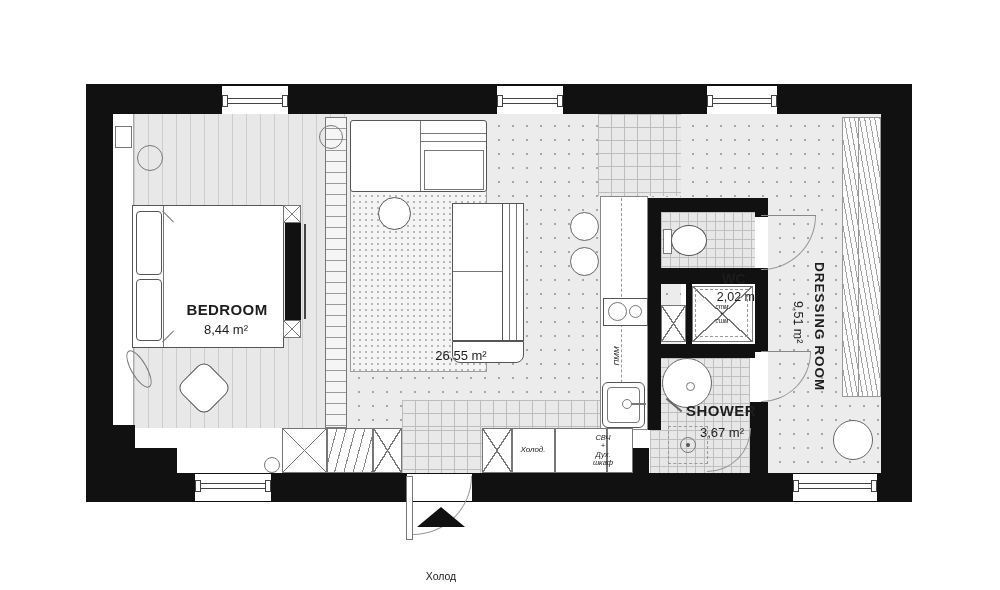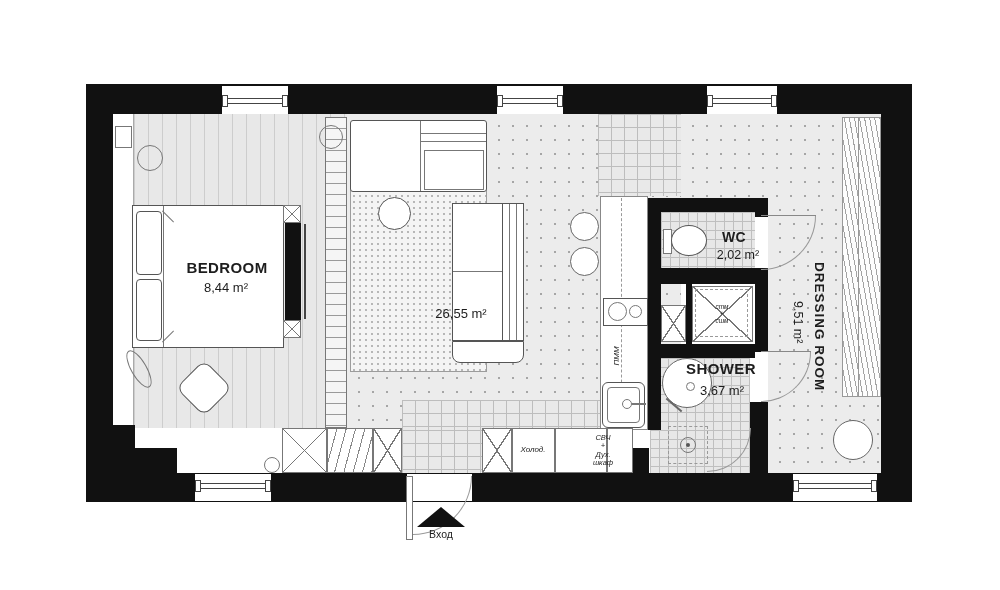--- a/index.html
+++ b/index.html
@@ -37,21 +37,21 @@
   .ln{position:absolute;background:#777;}
   .xbox{position:absolute;background-color:#fff;border:1px solid #777;box-sizing:border-box;
     background-image:
       linear-gradient(to top right,transparent calc(50% - .7px),#777 calc(50% - .7px) calc(50% + .7px),transparent calc(50% + .7px)),
       linear-gradient(to bottom right,transparent calc(50% - .7px),#777 calc(50% - .7px) calc(50% + .7px),transparent calc(50% + .7px));}
   .cell{position:absolute;background:#fff;border:1px solid #777;box-sizing:border-box;}
   .arcbbr{position:absolute;border-right:1px solid #999;border-bottom:1px solid #999;
     border-bottom-right-radius:100% 100%;box-sizing:border-box;}
   
   .lbl{position:absolute;color:#1d1d1d;transform:translate(-50%,-50%);
-       text-align:center;white-space:nowrap;line-height:1.15;}
+       text-align:center;white-space:nowrap;line-height:1.15;margin-top:42px;}
   .room-name{font-weight:bold;font-size:15px;letter-spacing:.4px;}
   .room-area{font-size:13px;}
   .vtext{position:absolute;writing-mode:vertical-rl;text-orientation:mixed;
          color:#1d1d1d;white-space:nowrap;}
   .small-label{position:absolute;font-style:italic;font-size:8px;color:#222;
        transform:translate(-50%,-50%);text-align:center;white-space:pre-line;line-height:1.1;}
   .tri{position:absolute;width:0;height:0;border-left:24px solid transparent;
        border-right:24px solid transparent;border-bottom:20px solid #111;}
 </style>
 </head>
@@ -237,14 +237,14 @@
   <div class="small-label" style="left:533px;top:450px;">Холод.</div>
   <div class="small-label" style="left:603px;top:450px;font-size:7.5px;">СВЧ
 +
 Дух.
 шкаф</div>
   <div class="small-label" style="left:617px;top:356px;transform:translate(-50%,-50%) rotate(-90deg);">ПММ</div>
   <div class="small-label" style="left:722px;top:314px;font-size:6.5px;">стм
 +
 сшм</div>
 
-  <div class="lbl" style="left:441px;top:534px;font-size:10.5px;">Вход</div>
+  <div class="lbl" style="left:441px;top:534px;font-size:10.5px;">Холод</div>
 </div>
 
 </body></html>

